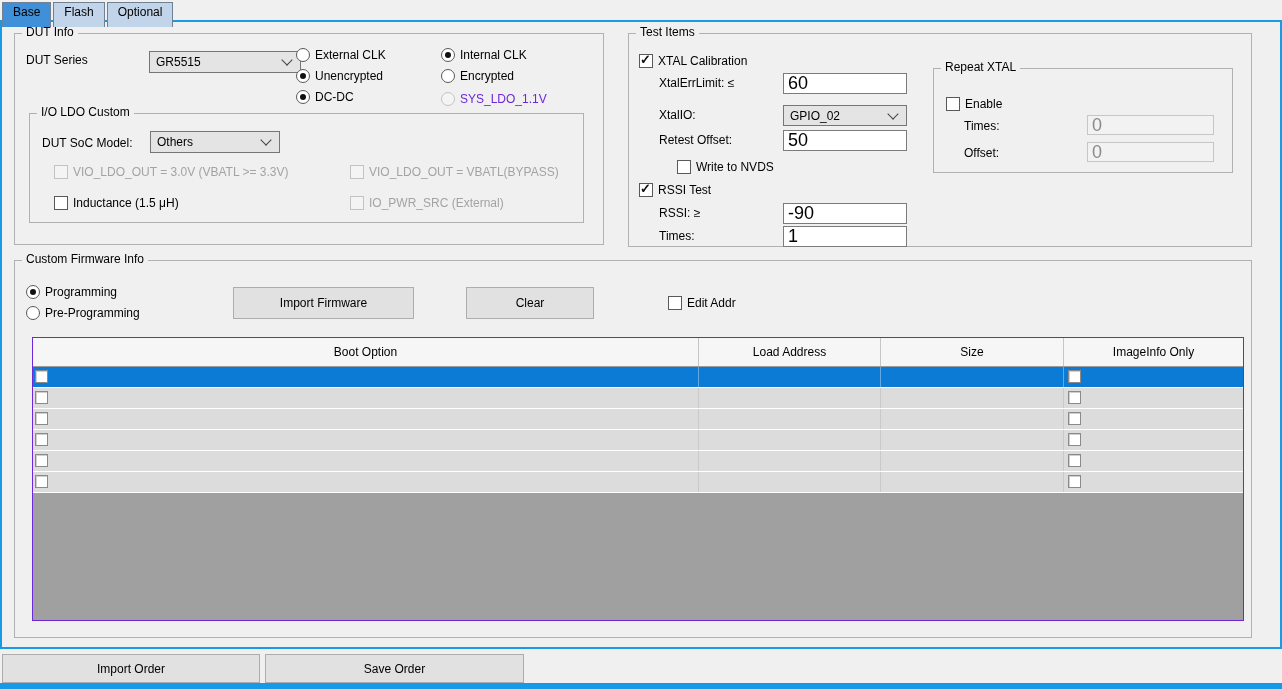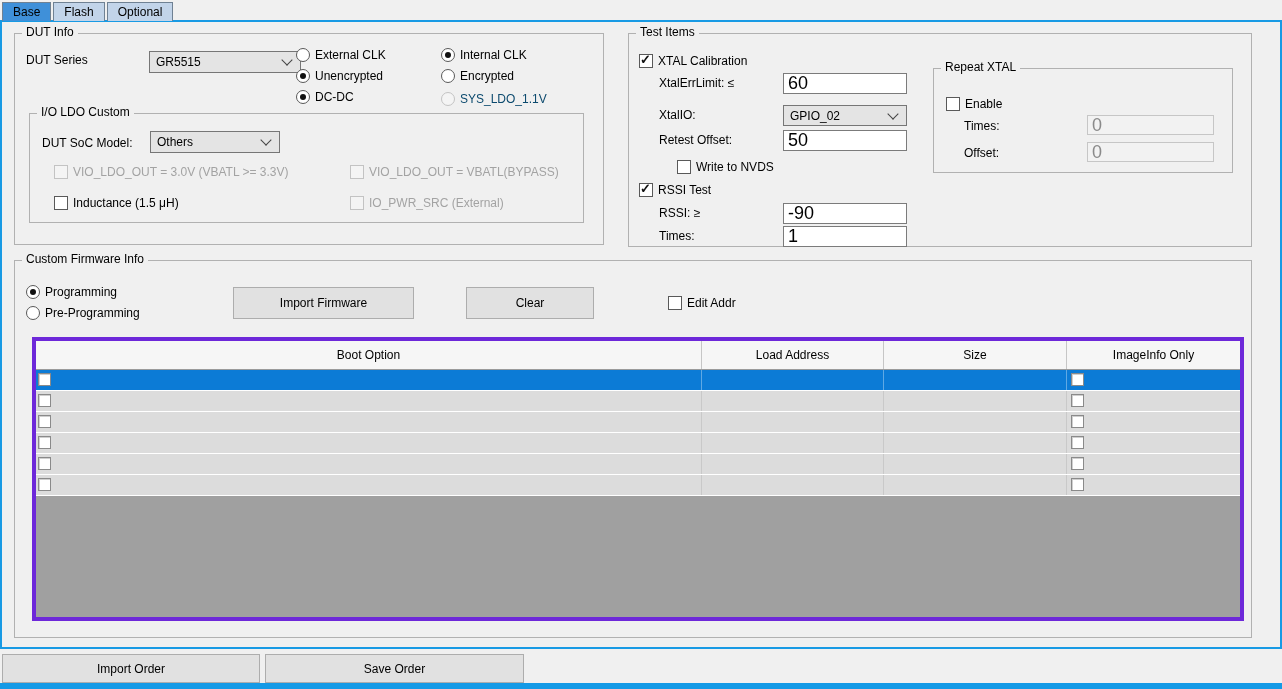--- a/index.html
+++ b/index.html
@@ -1,21 +1,21 @@
 <!DOCTYPE html>
 <html><head>
 <meta charset="utf-8">
 <style>
   html,body{margin:0;padding:0;}
   body{font-family:"Liberation Sans", sans-serif; font-size:12px; color:#000;}
   .window{position:relative; width:1282px; height:689px; background:#f0f0f0; overflow:hidden;}
 
   
   .tabbar{position:absolute; left:2px; top:2px; height:19px; display:flex; z-index:5;}
-  .tab{height:19px; line-height:18px; padding:0 10px; background:#c2d4e9; border:1px solid #6f8193;
+  .tab{height:25px; line-height:18px; padding:0 10px; background:#c2d4e9; border:1px solid #6f8193;
        border-bottom:none; margin-right:2px; box-sizing:border-box; cursor:default;}
   .tab.selected{background:#3f90d9;}
 
   
   .pane{position:absolute; left:0; top:20px; width:1282px; height:629px; box-sizing:border-box;
         border:2px solid #189ae4; background:#f0f0f0;}
 
   
   .group{position:absolute; border:1px solid #b1b1b1; box-sizing:border-box;}
   .group > .gtitle{position:absolute; top:-9px; left:7px; background:#f0f0f0; padding:0 4px; white-space:nowrap;}
@@ -32,33 +32,33 @@
   .btn{position:absolute; box-sizing:border-box; background:#e1e1e1; border:1px solid #adadad;
        font-family:"Liberation Sans", sans-serif; font-size:12px; color:#000; cursor:default;}
 
   
   .radio-item{position:absolute; display:flex; align-items:center; white-space:nowrap; cursor:default;}
   .radio-item .circ{width:12px; height:12px; border:1px solid #595959; border-radius:50%; background:#fff;
                     margin-right:5px; position:relative; flex:none;}
   .radio-item.checked .circ::after{content:""; position:absolute; left:3px; top:3px; width:6px; height:6px;
                     border-radius:50%; background:#111;}
   .radio-item.disabled .circ{border-color:#c3c3c3; background:#f4f4f4;}
-  .radio-item.disabled{color:#0c4a6e;}
+  .radio-item.disabled{color:#6d28d9;}
 
   
   .cb-item{position:absolute; display:flex; align-items:flex-start; white-space:nowrap; cursor:default;}
   .cb-item .box{width:12px; height:12px; border:1px solid #595959; background:#fff; margin-right:5px;
                 position:relative; flex:none;}
   .cb-item.checked .box::after{content:"✓"; position:absolute; left:0px; top:-3px; font-size:13px;
                 font-weight:bold; color:#111;}
   .cb-item.disabled .box{border-color:#c3c3c3; background:#f4f4f4;}
   .cb-item.disabled{color:#a3a3a3;}
 
   
-  .ftable{position:absolute; border:4px solid #6d28d9; background:#a0a0a0; display:flex;
+  .ftable{position:absolute; border:1px solid #6d28d9; background:#a0a0a0; display:flex;
           flex-direction:column; box-sizing:border-box;}
   .thead{display:flex; height:29px; flex:none; background:#f6f6f6; border-bottom:1px solid #9b9b9b; box-sizing:border-box;}
   .th{display:flex; align-items:center; justify-content:center; box-sizing:border-box; border-right:1px solid #c6c6c6;}
   .th:last-child{border-right:none;}
   .c0{width:666px; flex:none;} .c1{width:182px; flex:none;} .c2{width:183px; flex:none;} .c3{flex:1;}
   .trow{display:flex; height:21px; flex:none; background:#dcdcdc; border-bottom:1px solid #fff;
         box-sizing:border-box; position:relative;}
   .trow.selected{background:#0c7bd6;}
   .cell{height:100%; box-sizing:border-box; border-right:1px solid #c9c9c9; position:relative;}
   .cell:last-child{border-right:none;}

